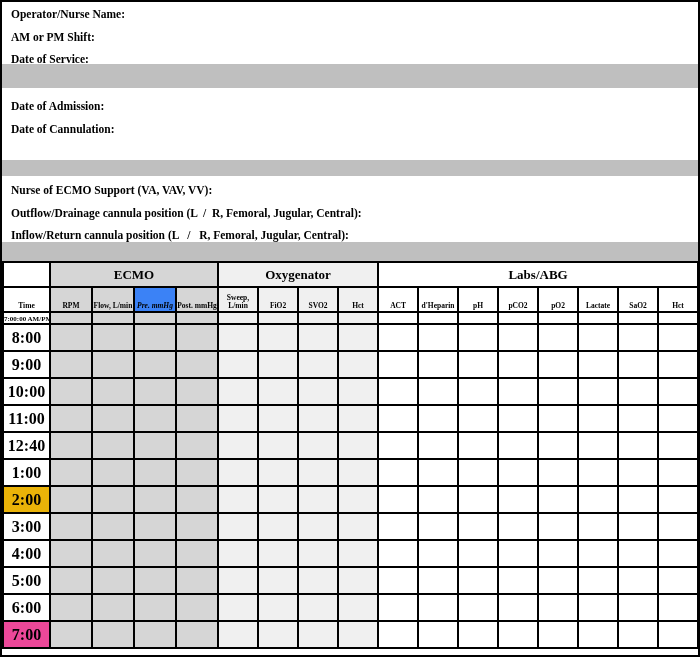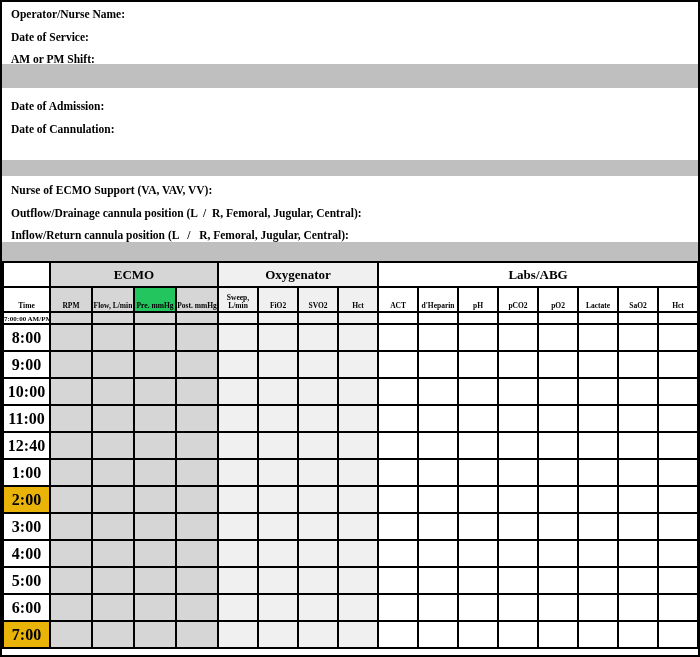--- a/index.html
+++ b/index.html
@@ -78,22 +78,22 @@
     vertical-align: middle;
   }
 </style>
 </head>
 <body>
 
 <div class="page">
 
   <div class="section sec-a">
     <div class="label">Operator/Nurse Name:</div>
+    <div class="label">AM or PM Shift:</div>
     <div class="label">Date of Service:</div>
-    <div class="label">AM or PM Shift:</div>
   </div>
 
   <div class="band band-1" style="background: rgb(191, 191, 191);"></div>
 
   <div class="section sec-b">
     <div class="label">Date of Admission:</div>
     <div class="label">Date of Cannulation:</div>
   </div>
 
   <div class="band band-2" style="background: rgb(191, 191, 191);"></div>
@@ -130,21 +130,21 @@
       <tr>
         <th class="group-h"></th>
         <th class="group-h" colspan="4" style="background: rgb(214, 214, 214);">ECMO</th>
         <th class="group-h" colspan="4" style="background: rgb(240, 240, 240);">Oxygenator</th>
         <th class="group-h" colspan="8">Labs/ABG</th>
       </tr>
       <tr>
         <th class="col-h" style="background: rgb(255, 255, 255);">Time</th>
         <th class="col-h" style="background: rgb(214, 214, 214);">RPM</th>
         <th class="col-h" style="background: rgb(214, 214, 214);">Flow, L/min</th>
-        <th class="col-h" style="background: #22c55e;">Pre. mmHg</th>
+        <th class="col-h" style="background: #3b82f6; font-style: italic;">Pre. mmHg</th>
         <th class="col-h" style="background: rgb(214, 214, 214);">Post. mmHg</th>
         <th class="col-h wrap" style="background: rgb(240, 240, 240);">Sweep,
 L/min</th>
         <th class="col-h" style="background: rgb(240, 240, 240);">FiO2</th>
         <th class="col-h" style="background: rgb(240, 240, 240);">SVO2</th>
         <th class="col-h" style="background: rgb(240, 240, 240);">Hct</th>
         <th class="col-h" style="background: rgb(255, 255, 255);">ACT</th>
         <th class="col-h" style="background: rgb(255, 255, 255);">d'Heparin</th>
         <th class="col-h" style="background: rgb(255, 255, 255);">pH</th>
         <th class="col-h" style="background: rgb(255, 255, 255);">pCO2</th>
@@ -377,21 +377,21 @@
           <td style="background: rgb(255, 255, 255);"></td>
           <td style="background: rgb(255, 255, 255);"></td>
           <td style="background: rgb(255, 255, 255);"></td>
           <td style="background: rgb(255, 255, 255);"></td>
           <td style="background: rgb(255, 255, 255);"></td>
           <td style="background: rgb(255, 255, 255);"></td>
           <td style="background: rgb(255, 255, 255);"></td>
           <td style="background: rgb(255, 255, 255);"></td>
         </tr>
         <tr class="hour-row">
-          <td class="time-cell" style="background: #eab308;">7:00</td>
+          <td class="time-cell" style="background: #ec4899;">7:00</td>
           <td style="background: rgb(214, 214, 214);"></td>
           <td style="background: rgb(214, 214, 214);"></td>
           <td style="background: rgb(214, 214, 214);"></td>
           <td style="background: rgb(214, 214, 214);"></td>
           <td style="background: rgb(240, 240, 240);"></td>
           <td style="background: rgb(240, 240, 240);"></td>
           <td style="background: rgb(240, 240, 240);"></td>
           <td style="background: rgb(240, 240, 240);"></td>
           <td style="background: rgb(255, 255, 255);"></td>
           <td style="background: rgb(255, 255, 255);"></td>

